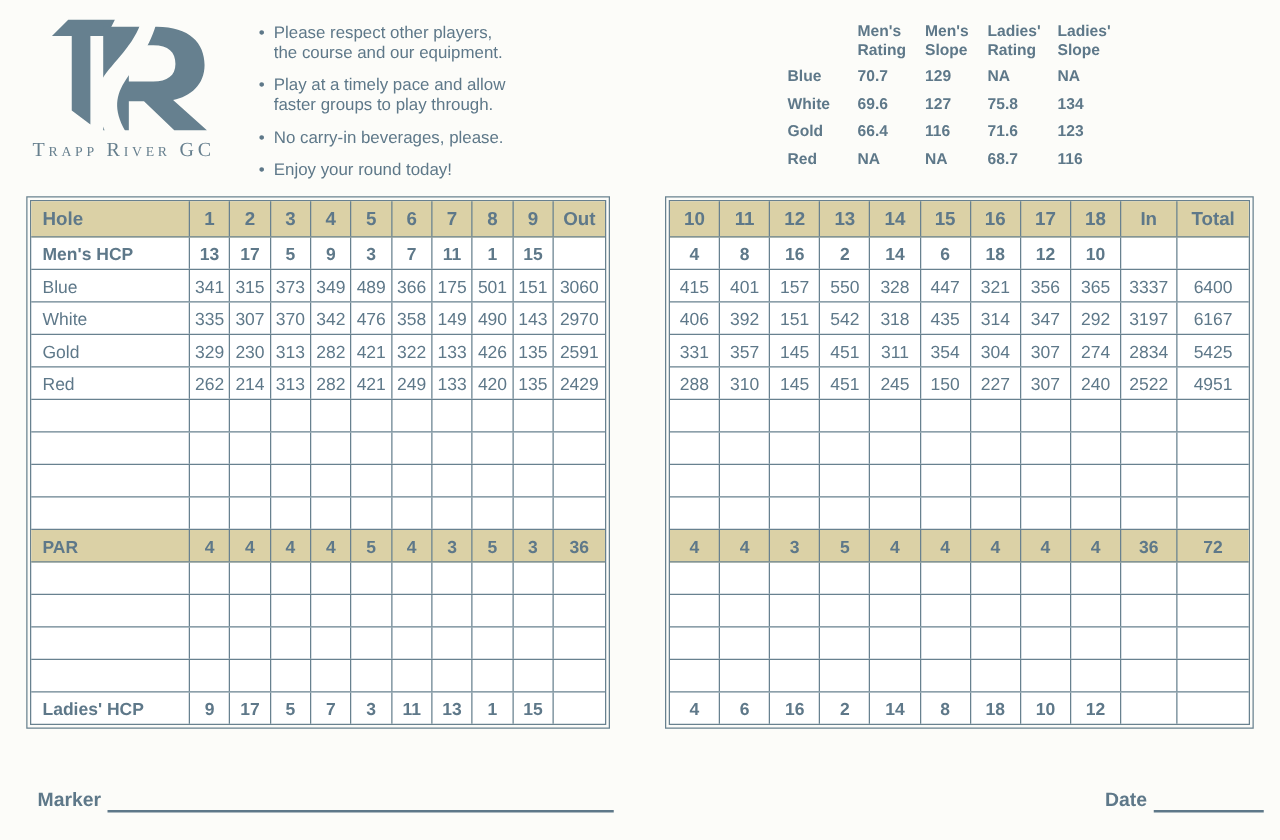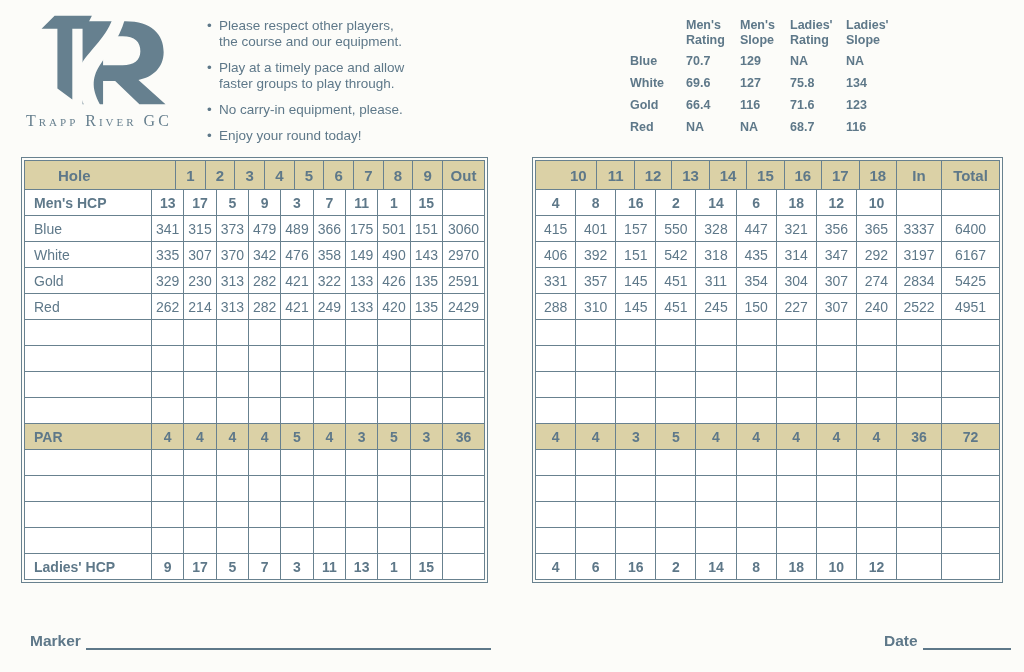--- a/index.html
+++ b/index.html
@@ -69,21 +69,21 @@
   .scoretable .row:last-child{border-bottom:none;}
   .front .scoretable .row{grid-template-columns:127px repeat(9,1fr) 41px;}
   .back  .scoretable .row{grid-template-columns:repeat(9,1fr) 45px 57px;}
   .scoretable .cell{
     display:flex;align-items:center;justify-content:center;
     border-right:1px solid var(--slate-line);
     overflow:hidden;
   }
   .scoretable .cell:last-child{border-right:none;}
   .scoretable .cell.label{justify-content:flex-start;padding-left:9px;}
-  .scoretable .row.header{flex:0 0 29px;background:var(--tan);font-weight:bold;font-size:15px;padding-left:24px;}
+  .scoretable .row.header{flex:0 0 29px;background:var(--tan);font-weight:bold;font-size:15px;}
   .scoretable .row.par{background:var(--tan);font-weight:bold;}
   .scoretable .row.hcp{font-weight:bold;}
 
   
   .sigrow{position:absolute;top:633px;left:0;width:944px;height:24px;}
   .sigblock{position:absolute;display:flex;align-items:flex-end;}
   .sigblock .siglabel{font-weight:bold;font-size:15.5px;line-height:1;padding-bottom:1px;}
   .sigblock .sigline{border-bottom:2px solid var(--slate);height:14px;margin-left:5px;}
   .sig-marker{left:30px;width:468px;}
   .sig-marker .sigline{width:405px;}
@@ -105,21 +105,21 @@
     <path fill="var(--bg)" d="M86 0 C82 22 63 38 53 52 C44 65 45 81 55 103 L73 103 C61 84 62 71 70 58 C81 41 96 22 99 0 Z"></path>
   </svg>
   <div class="brand-name">Trapp River GC</div>
 </div>
 
 <ul class="notices">
   <li>Please respect other players,
 the course and our equipment.</li>
   <li>Play at a timely pace and allow
 faster groups to play through.</li>
-  <li>No carry-in equipment, please.</li>
+  <li>No carry-in beverages, please.</li>
   <li>Enjoy your round today!</li>
 </ul>
 
 <div class="ratings">
     <div class="row header">
       <div class="cell label"></div>
       <div class="cell">Men's
 Rating</div>
       <div class="cell">Men's
 Slope</div>
@@ -184,21 +184,21 @@
         <div class="cell">11</div>
         <div class="cell">1</div>
         <div class="cell">15</div>
         <div class="cell"></div>
       </div>
       <div class="row tee">
         <div class="cell label">Blue</div>
         <div class="cell">341</div>
         <div class="cell">315</div>
         <div class="cell">373</div>
-        <div class="cell">479</div>
+        <div class="cell">349</div>
         <div class="cell">489</div>
         <div class="cell">366</div>
         <div class="cell">175</div>
         <div class="cell">501</div>
         <div class="cell">151</div>
         <div class="cell">3060</div>
       </div>
       <div class="row tee">
         <div class="cell label">White</div>
         <div class="cell">335</div>

